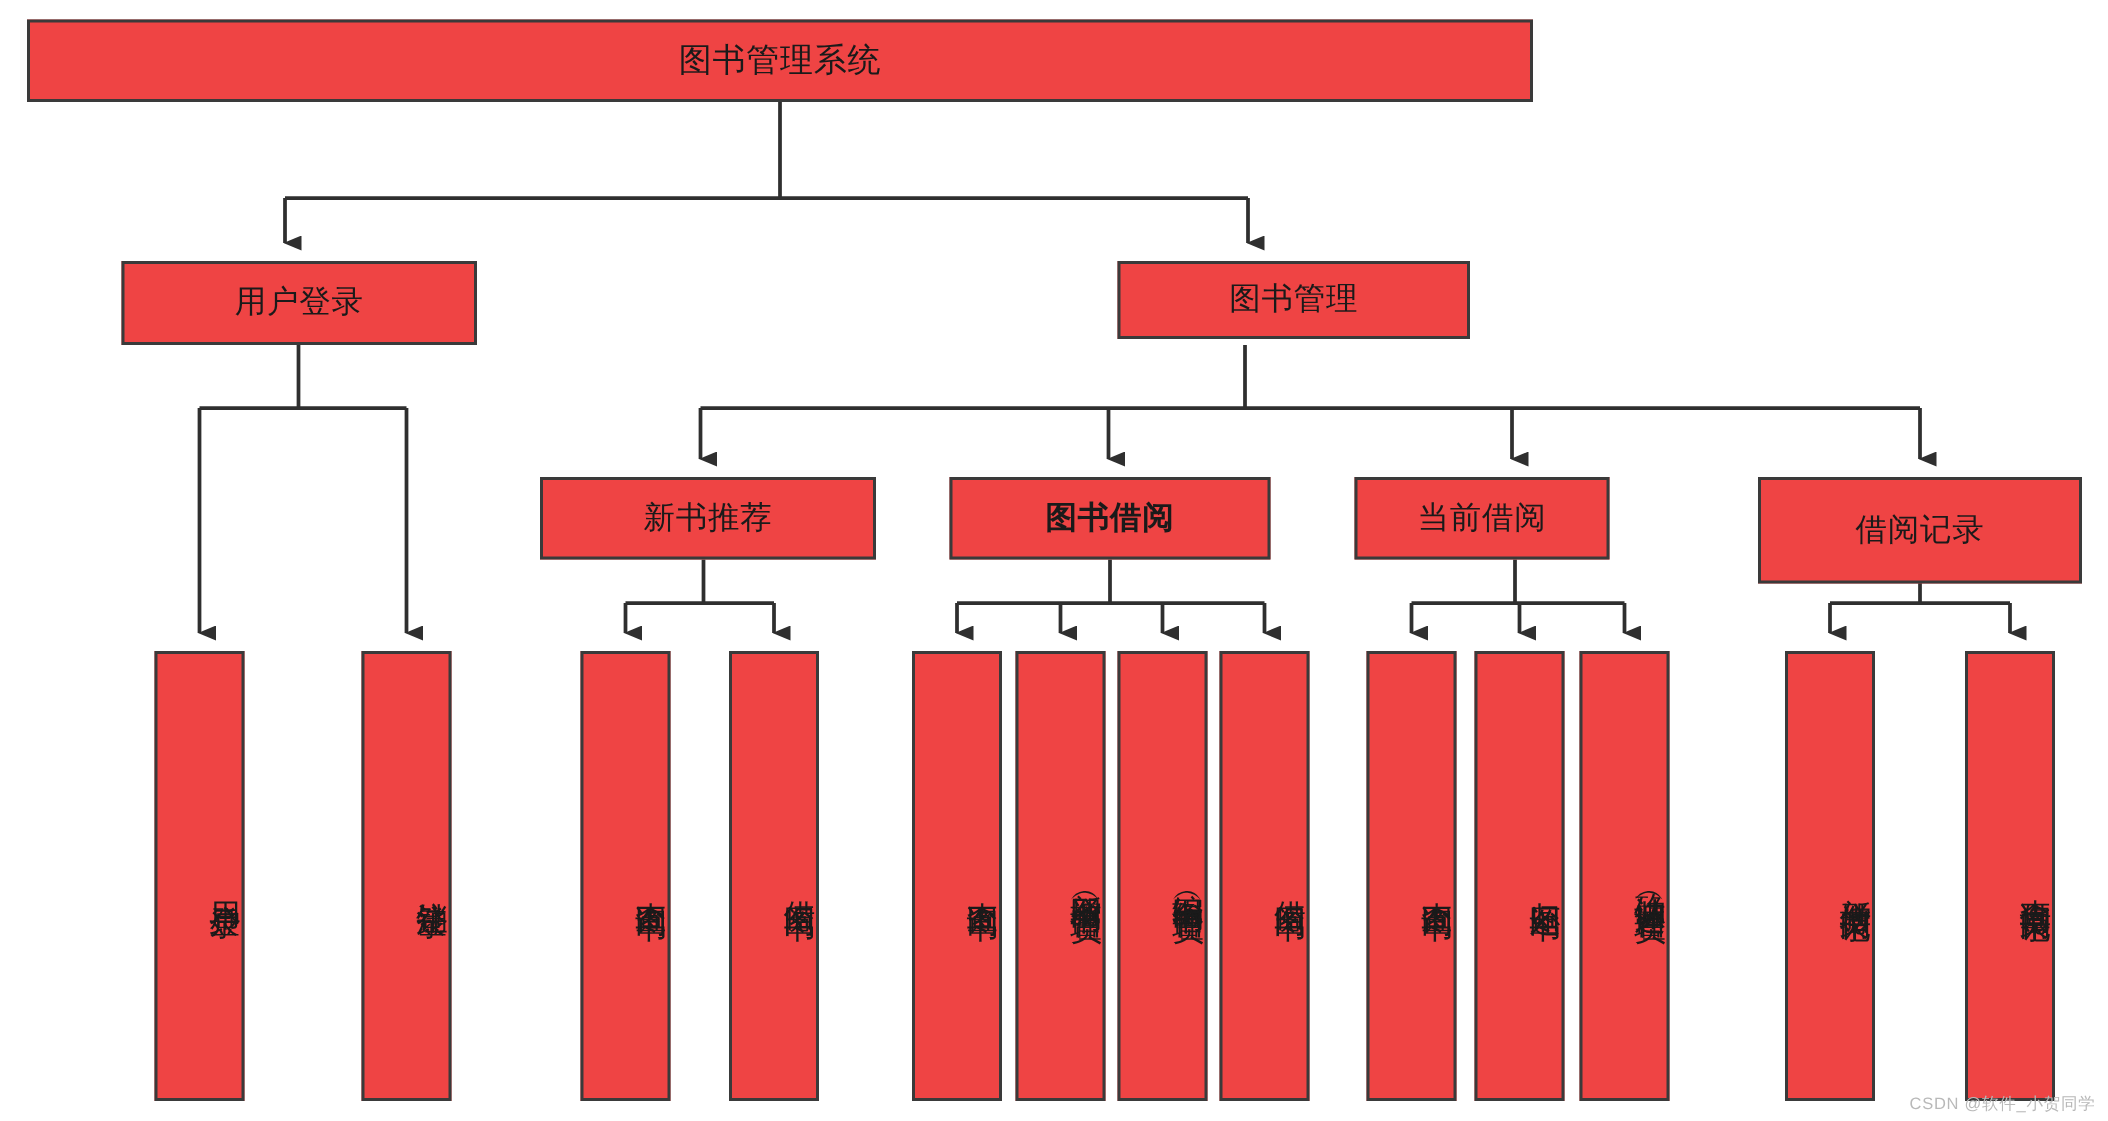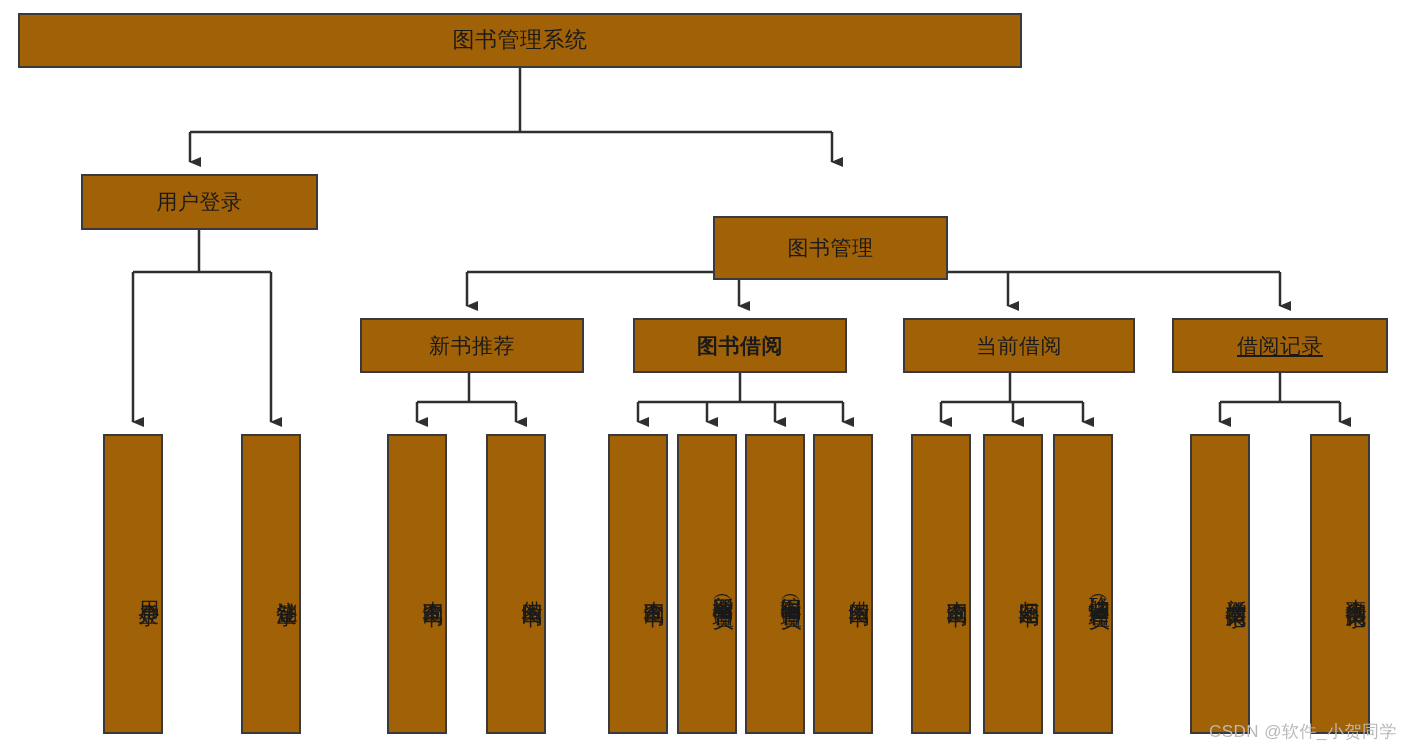--- a/index.html
+++ b/index.html
@@ -14,21 +14,21 @@
     position: relative;
     width: 1405px;
     height: 747px;
     background: #ffffff;
     overflow: hidden;
   }
   .node {
     position: absolute;
     box-sizing: border-box;
     border: 2px solid #3a3a3a;
-    background: #a16207;
+    background: #ef4444;
     display: flex;
     align-items: center;
     justify-content: center;
     color: #1a1a1a;
     line-height: 1.1;
   }
   .node.h {
     
     font-size: 21px;
     letter-spacing: 0.5px;
@@ -54,21 +54,21 @@
     left: 0;
     top: 0;
     width: 1405px;
     height: 747px;
     pointer-events: none;
   }
   .watermark {
     position: absolute;
     right: 8px;
     bottom: 4px;
-    font-size: 17px;
+    font-size: 11px;
     color: #b9b9b9;
     letter-spacing: 0.5px;
     white-space: nowrap;
   }
 </style>
 </head>
 <body>
 
 <div id="canvas">
 
@@ -122,34 +122,34 @@
     </g>
   </svg>
 
   <div class="node h root" style="left:18px; top:13px; width:1004px; height:55px;">
     <span>图书管理系统</span>
   </div>
 
   <div class="node h" style="left:81px; top:174px; width:237px; height:56px;">
     <span>用户登录</span>
   </div>
-  <div class="node h" style="left:713px; top:174px; width:235px; height:64px;margin-top:42px;">
+  <div class="node h" style="left:745px; top:174px; width:235px; height:52px;">
     <span>图书管理</span>
   </div>
 
   <div class="node h" style="left:360px; top:318px; width:224px; height:55px;">
     <span>新书推荐</span>
   </div>
   <div class="node h" style="left:633px; top:318px; width:214px; height:55px;font-weight:bold;">
     <span>图书借阅</span>
   </div>
-  <div class="node h" style="left:903px; top:318px; width:232px; height:55px;">
+  <div class="node h" style="left:903px; top:318px; width:170px; height:55px;">
     <span>当前借阅</span>
   </div>
-  <div class="node h" style="left:1172px; top:318px; width:216px; height:55px;text-decoration:underline;">
+  <div class="node h" style="left:1172px; top:318px; width:216px; height:71px;">
     <span>借阅记录</span>
   </div>
 
   <div class="node v" style="left:103px; top:434px; width:60px; height:300px;">
     <span class="txt">用户登录</span>
   </div>
   <div class="node v" style="left:241px; top:434px; width:60px; height:300px;">
     <span class="txt">注销登录</span>
   </div>
   <div class="node v" style="left:387px; top:434px; width:60px; height:300px;">

